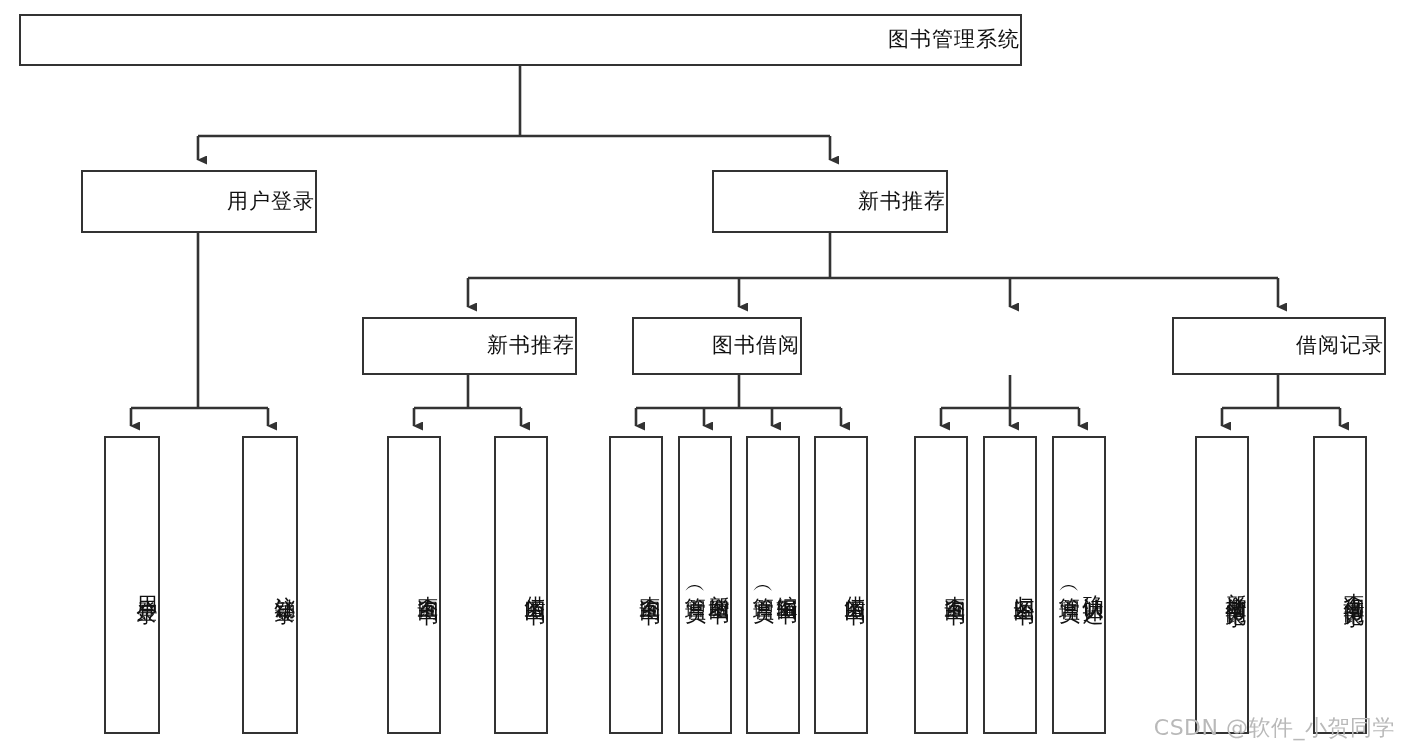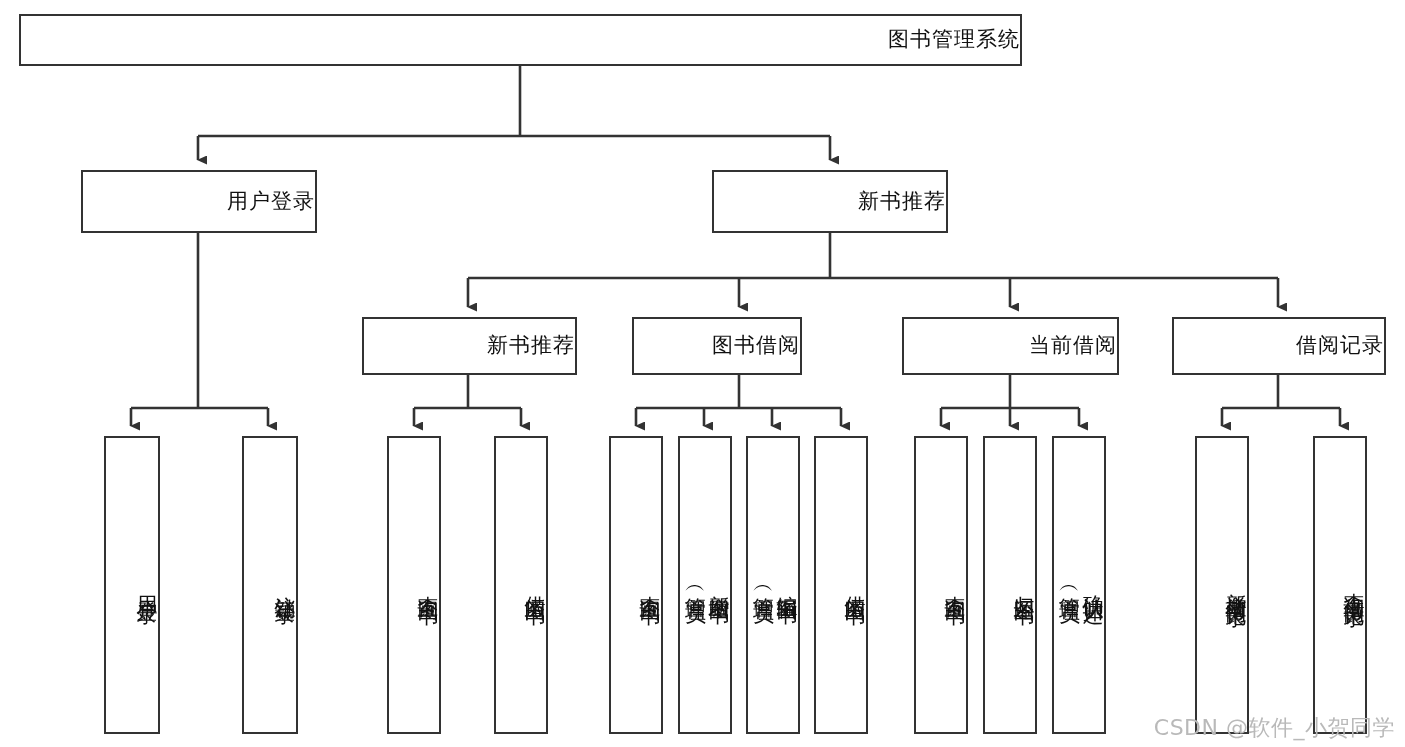--- a/index.html
+++ b/index.html
@@ -132,23 +132,20 @@
   <div class="node horiz" style="left:712px; top:170px; width:236px; height:63px;">
     <span class="label">新书推荐</span>
   </div>
 
   <div class="node horiz" style="left:362px; top:317px; width:215px; height:58px;">
     <span class="label">新书推荐</span>
   </div>
   <div class="node horiz" style="left:632px; top:317px; width:170px; height:58px;">
     <span class="label">图书借阅</span>
   </div>
-  <div class="node horiz" style="left:902px; top:317px; width:217px; height:58px;">
-    <span class="label">当前借阅</span>
-  </div>
   <div class="node horiz" style="left:1172px; top:317px; width:214px; height:58px;">
     <span class="label">借阅记录</span>
   </div>
 
   <div class="node vert" style="left:104px; top:436px; width:56px; height:298px;">
     <span class="label">用户登录</span>
   </div>
   <div class="node vert" style="left:242px; top:436px; width:56px; height:298px;">
     <span class="label">注销登录</span>
   </div>

